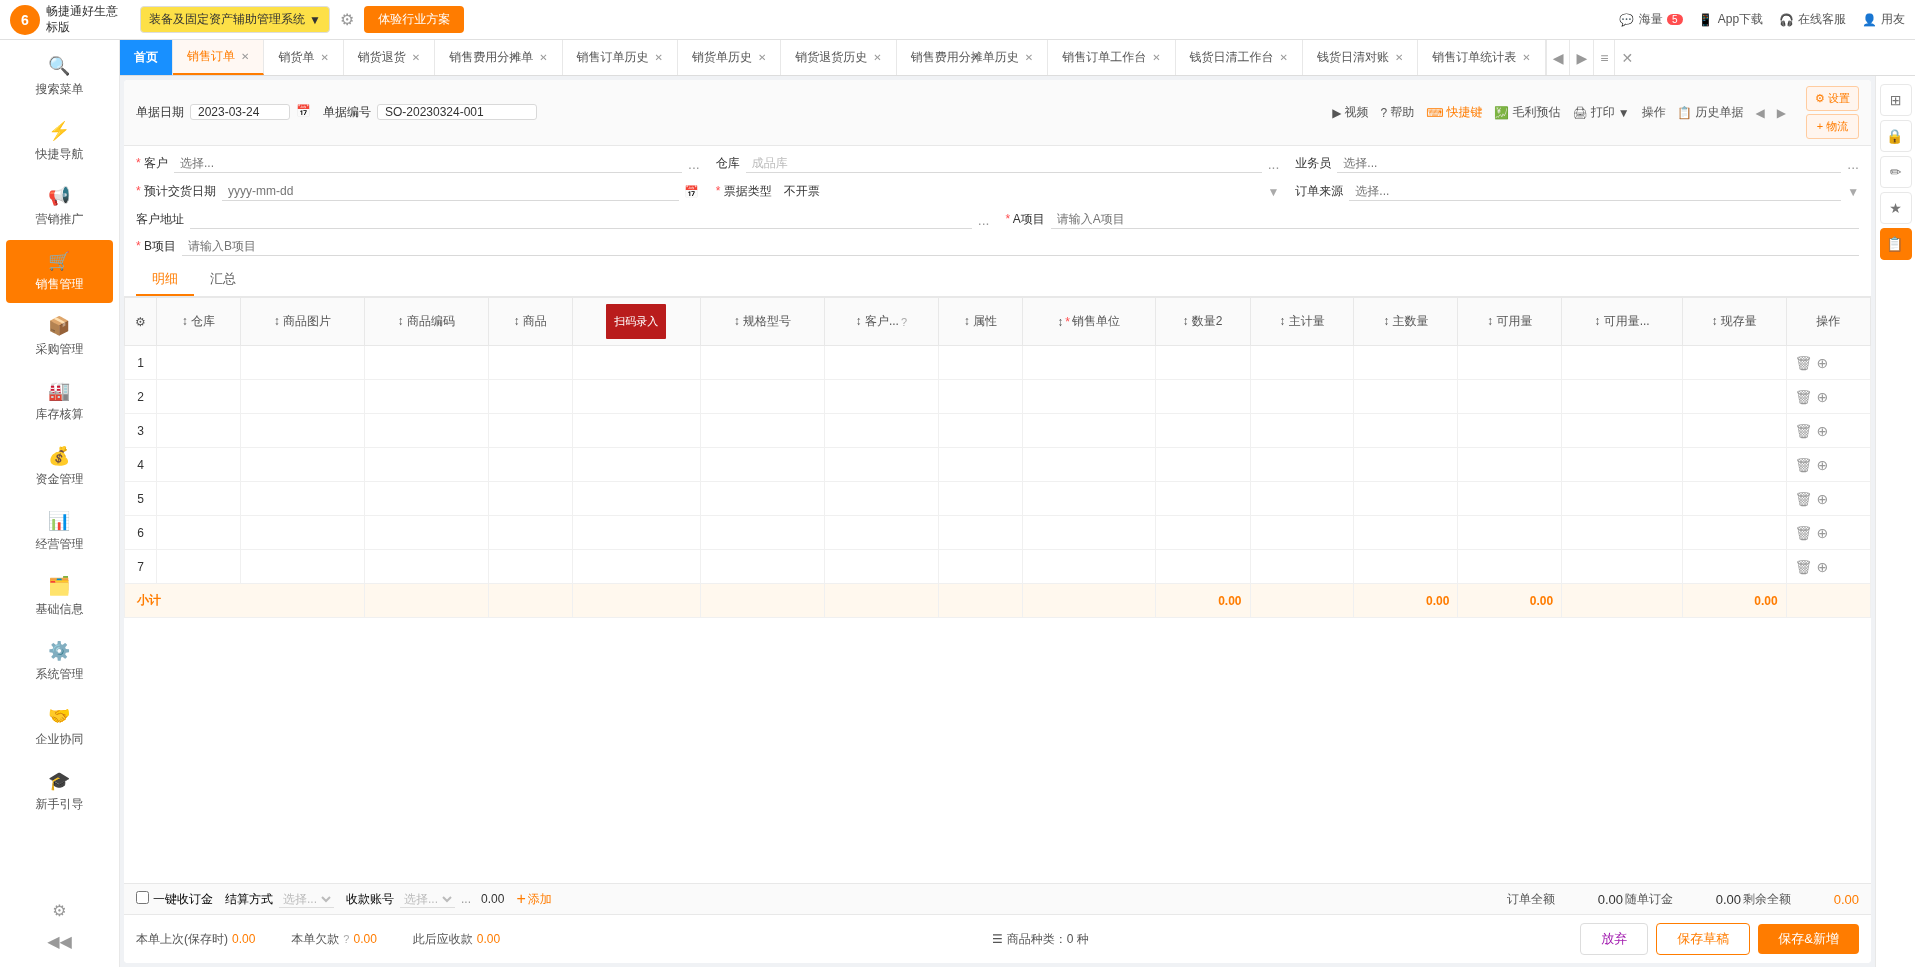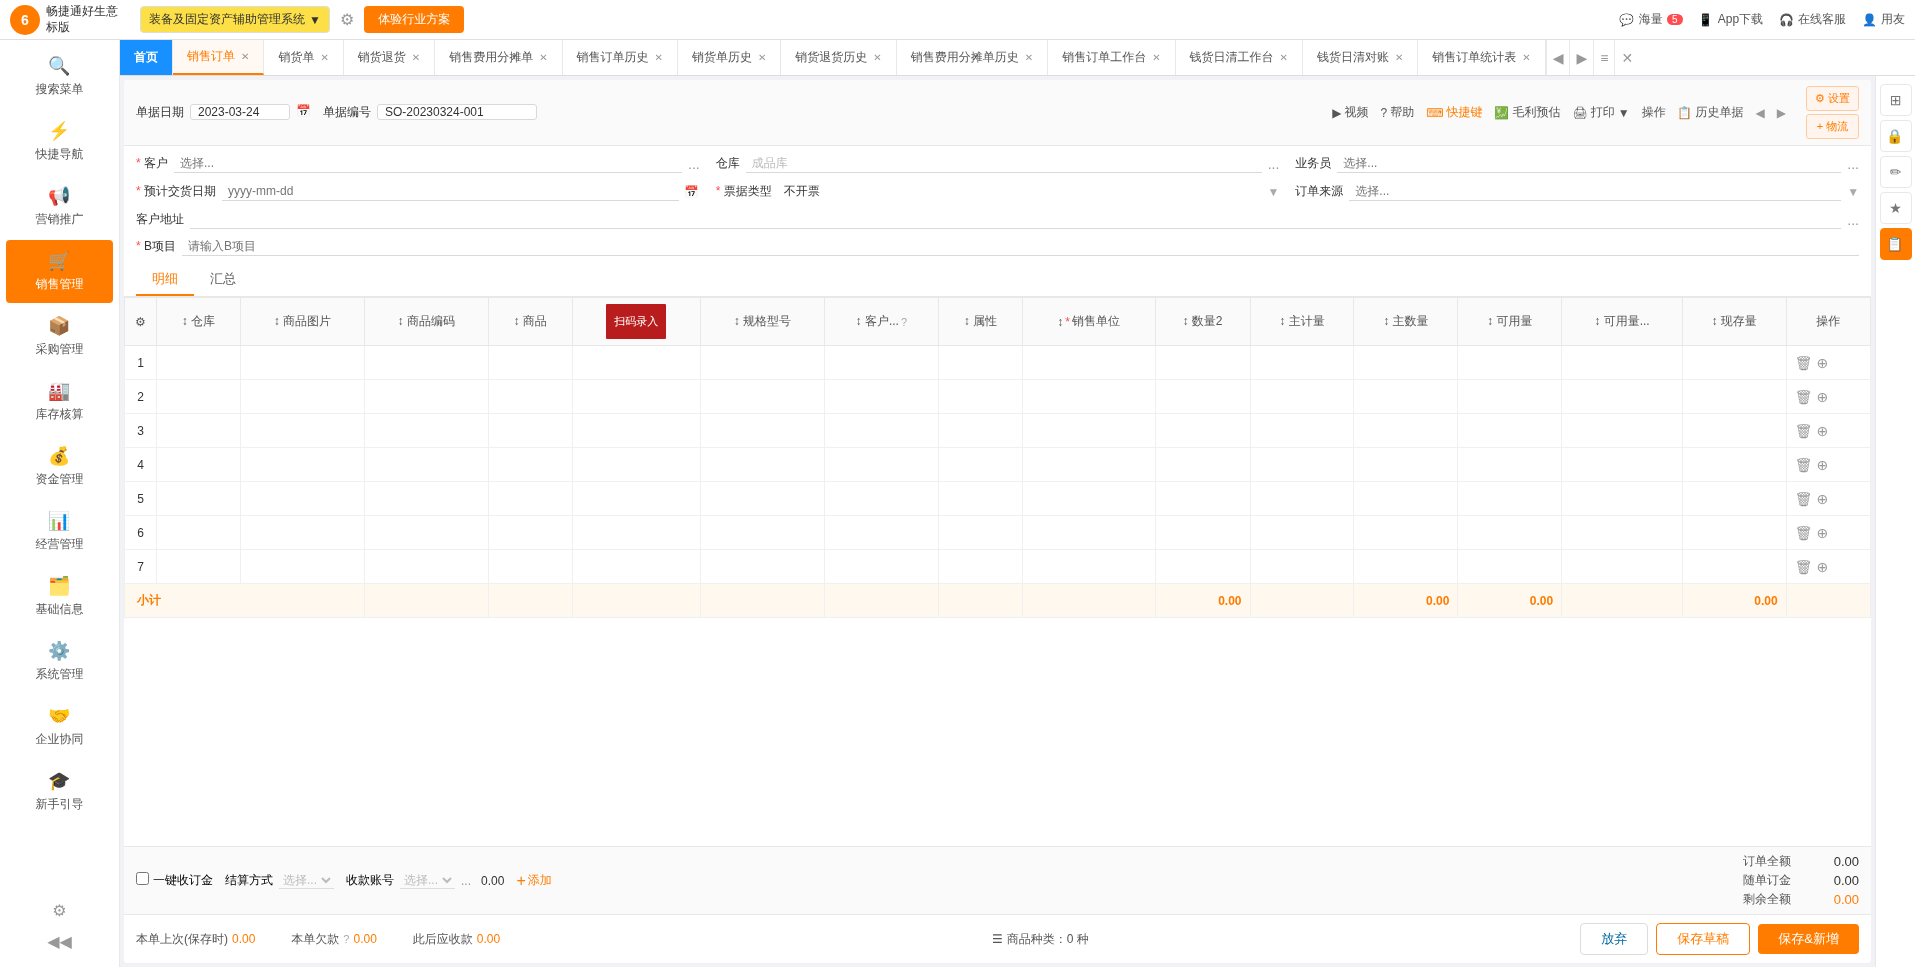--- a/index.html
+++ b/index.html
@@ -410,21 +410,20 @@
       cursor: pointer;
       display: flex;
       align-items: center;
       gap: 2px;
     }
 
     
     .summary-panel {
       margin-left: auto;
       display: flex;
-      flex-direction: column;
       align-items: flex-end;
       gap: 2px;
       justify-content: space-between;
     }
     .summary-row {
       display: flex;
       align-items: center;
       gap: 8px;
     }
     .summary-label { color: #555; font-size: 12px; }
@@ -455,21 +454,21 @@
       align-items: center;
       gap: 8px;
     }
     .btn-discard {
       border: 1px solid #ddd;
       background: #fff;
       padding: 6px 20px;
       border-radius: 4px;
       cursor: pointer;
       font-size: 13px;
-      color: #0369a1;
+      color: #a21caf;
       font-family: Liberation Serif, serif;
     }
     .btn-save-draft {
       border: 1px solid #ff7c00;
       background: #fff;
       color: #ff7c00;
       padding: 6px 20px;
       border-radius: 4px;
       cursor: pointer;
       font-size: 13px;
@@ -781,20 +780,24 @@
               <span style="color:#aaa;cursor:pointer;">▼</span>
             </div>
           </div>
 
           <div class="form-row">
             <div class="field-group">
               <span class="field-label">客户地址</span>
               <input class="field-input" type="text" style="width: 280px;">
               <span class="field-dots">...</span>
             </div>
+            <div class="field-group">
+              <span class="field-label required">A项目</span>
+              <input class="field-input" type="text" placeholder="请输入A项目" style="width: 200px;">
+            </div>
           </div>
 
           <div class="form-row">
             <div class="field-group">
               <span class="field-label required">B项目</span>
               <input class="field-input" type="text" placeholder="请输入B项目" style="width: 300px;">
             </div>
           </div>
         </div>
 

